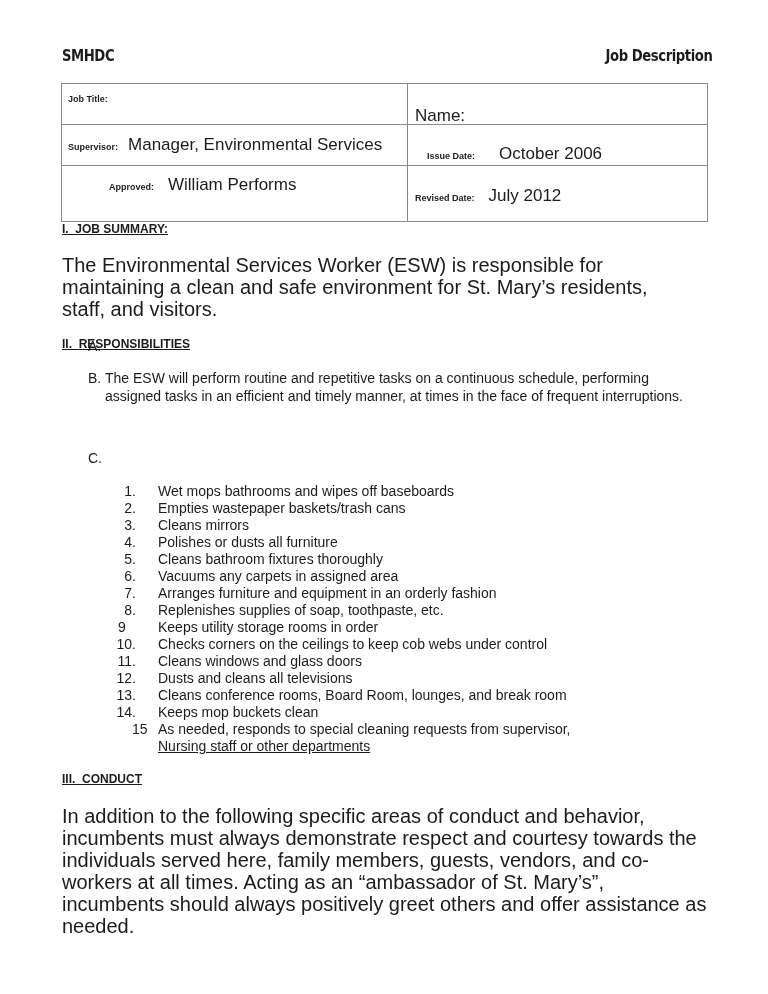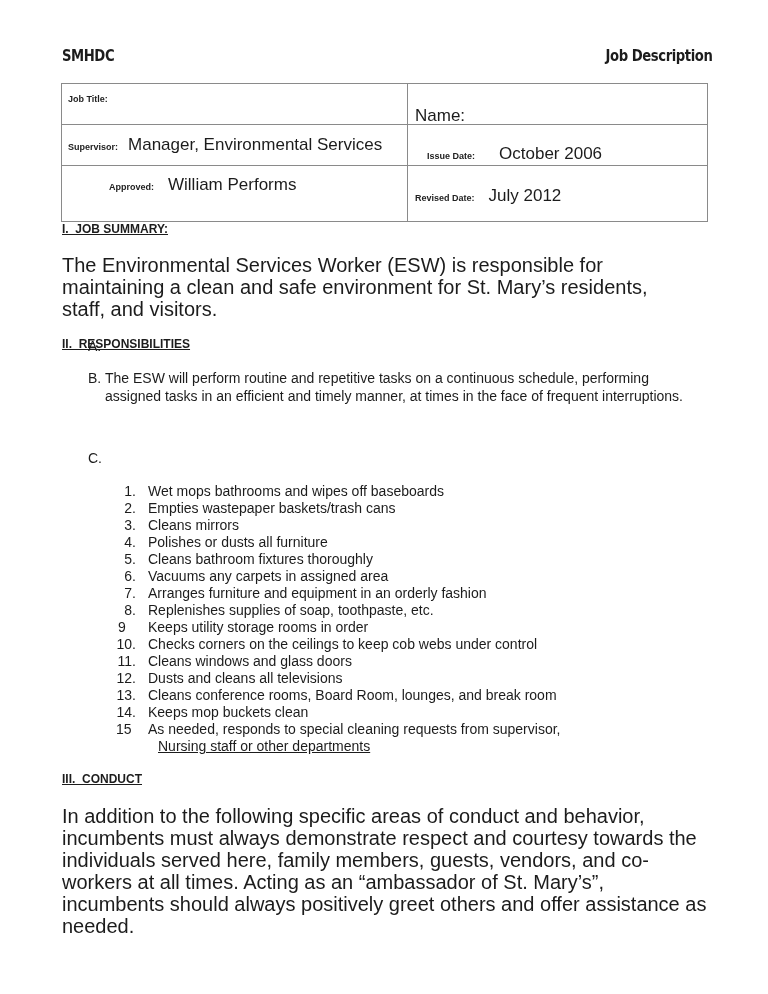--- a/index.html
+++ b/index.html
@@ -16,21 +16,21 @@
   .cell { position: absolute; display: flex; align-items: baseline; white-space: nowrap; }
   .lbl { font-size: 9px; font-weight: bold; color: #222; }
   .val { font-size: 17px; color: #1c1c1c; }
 
   .section-heading { position: absolute; left: 62px; font-size: 12px; font-weight: bold; text-decoration: underline; white-space: pre; }
   .para { position: absolute; left: 62px; font-size: 20px; line-height: 22px; width: 660px; }
   .item { position: absolute; left: 88px; font-size: 14px; line-height: 18px; width: 640px; display: flex; }
   .item .letter { width: 17px; flex: none; }
   .task { position: absolute; font-size: 14px; line-height: 17px; white-space: nowrap; }
   .task .num { position: absolute; left: 0; width: 28px; text-align: right; }
-  .task .txt { position: absolute; left: 40px; }
+  .task .txt { position: absolute; left: 50px; }
 </style>
 </head>
 <body>
 
 <div class="hdr hdr-left">SMHDC</div>
 <div class="hdr hdr-right">Job Description</div>
 
 <div class="info-table">
   <div class="vdiv"></div>
   <div class="hdiv" style="top:40px;"></div>
@@ -128,20 +128,20 @@
     </div>
   <div class="task" style="left:108px; top:687px;">
       <span class="num">13.</span>
       <span class="txt">Cleans conference rooms, Board Room, lounges, and break room</span>
     </div>
   <div class="task" style="left:108px; top:704px;">
       <span class="num">14.</span>
       <span class="txt">Keeps mop buckets clean</span>
     </div>
   <div class="task" style="left:108px; top:721px;">
-      <span class="num" style="text-align:left; left:8px;">15</span>
+      <span class="num" style="text-align:left; left:24px;">15</span>
       <span class="txt">As needed, responds to special cleaning requests from supervisor,</span>
     </div>
   <div class="task" style="left:158px; top:738px;text-decoration:underline;">Nursing staff or other departments</div>
 </div>
 
 <div class="section-heading" style="top:772px;">III.  CONDUCT</div>
 <div class="para" style="top:805px; width:645px;">In addition to the following specific areas of conduct and behavior, incumbents must always demonstrate respect and courtesy towards the individuals served here, family members, guests, vendors, and co-workers at all times.  Acting as an “ambassador of St. Mary’s”, incumbents should always positively greet others and offer assistance as needed.</div>
 
 </body></html>

